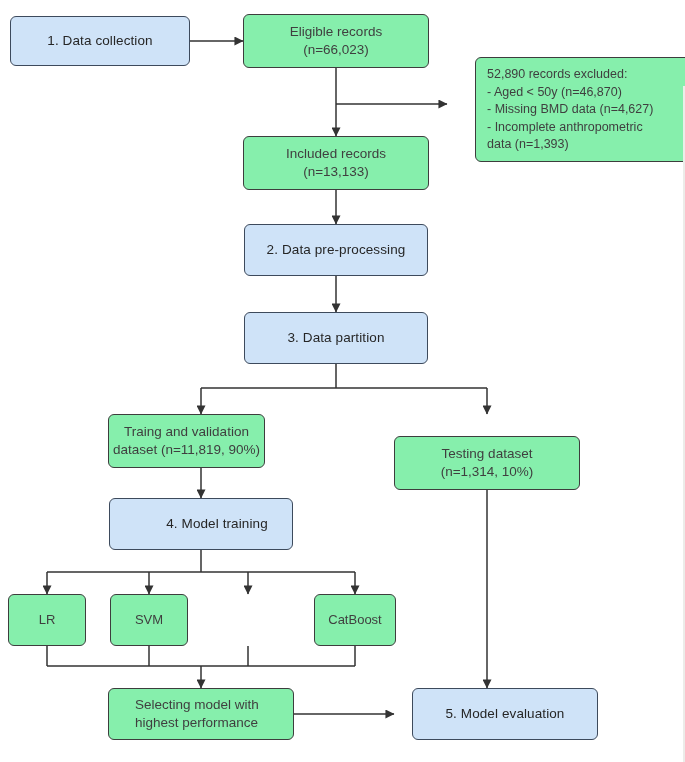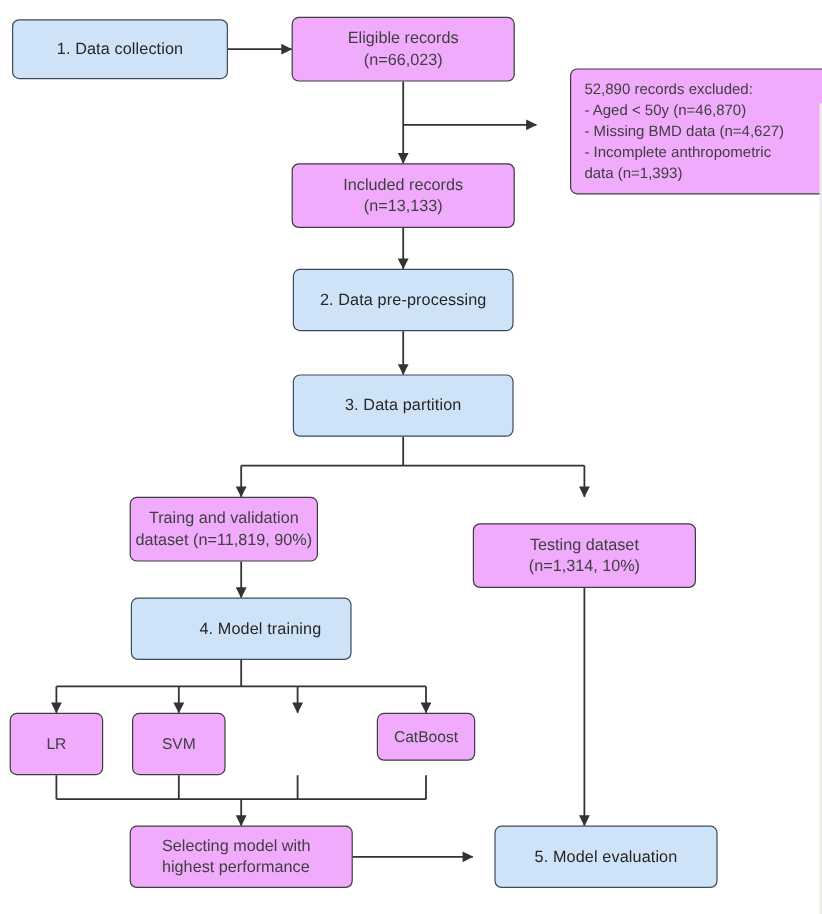--- a/index.html
+++ b/index.html
@@ -5,21 +5,21 @@
   :root { --accent:#cfe3f8; --border:#3d3d3d; --ink:#3f3f3f; --bold-ink:#262626; }
   * { margin:0; padding:0; box-sizing:border-box; }
   html,body { background:#ffffff; }
   #canvas {
     position:relative; width:685px; height:762px; background:#ffffff;
     font-family:"Liberation Sans", sans-serif; overflow:hidden;
   }
   #connectors { position:absolute; left:0; top:0; width:685px; height:762px; }
   .node {
     position:absolute; border:1.6px solid var(--border); border-radius:6px;
-    background:#f0abfc; color:var(--ink);
+    background:#86efac; color:var(--ink);
     display:flex; align-items:center; justify-content:center;
     text-align:center; white-space:pre-line;
     font-size:13.5px; line-height:1.32;
   }
   .step {
     background:var(--accent); border-color:#3d4a5c;
     font-weight:400; font-size:13.5px; color:var(--bold-ink);
     letter-spacing:0.1px;
   }
   .info {
@@ -96,21 +96,21 @@
   <div class="node" style="left:394px; top:436px; width:186px; height:54px;">Testing dataset
 (n=1,314, 10%)</div>
 
   <div class="node step" style="left:109px; top:498px; width:184px; height:52px;padding-left:32px;">4. Model training</div>
 
   <div class="node model" style="left:110px; top:594px; width:78px; height:52px;">SVM</div>
 
   <div class="node model" style="left:8px; top:594px; width:78px; height:52px;">LR</div>
 
 
-  <div class="node model" style="left:314px; top:594px; width:82px; height:40px;">CatBoost</div>
+  <div class="node model" style="left:314px; top:594px; width:82px; height:52px;">CatBoost</div>
 
   <div class="node leftalign" style="left:108px; top:688px; width:186px; height:52px;">Selecting model with
 highest performance</div>
 
   <div class="node step" style="left:412px; top:688px; width:186px; height:52px;">5. Model evaluation</div>
 
   <div id="edge-artifact"></div>
 </div>
 
 </body></html>

